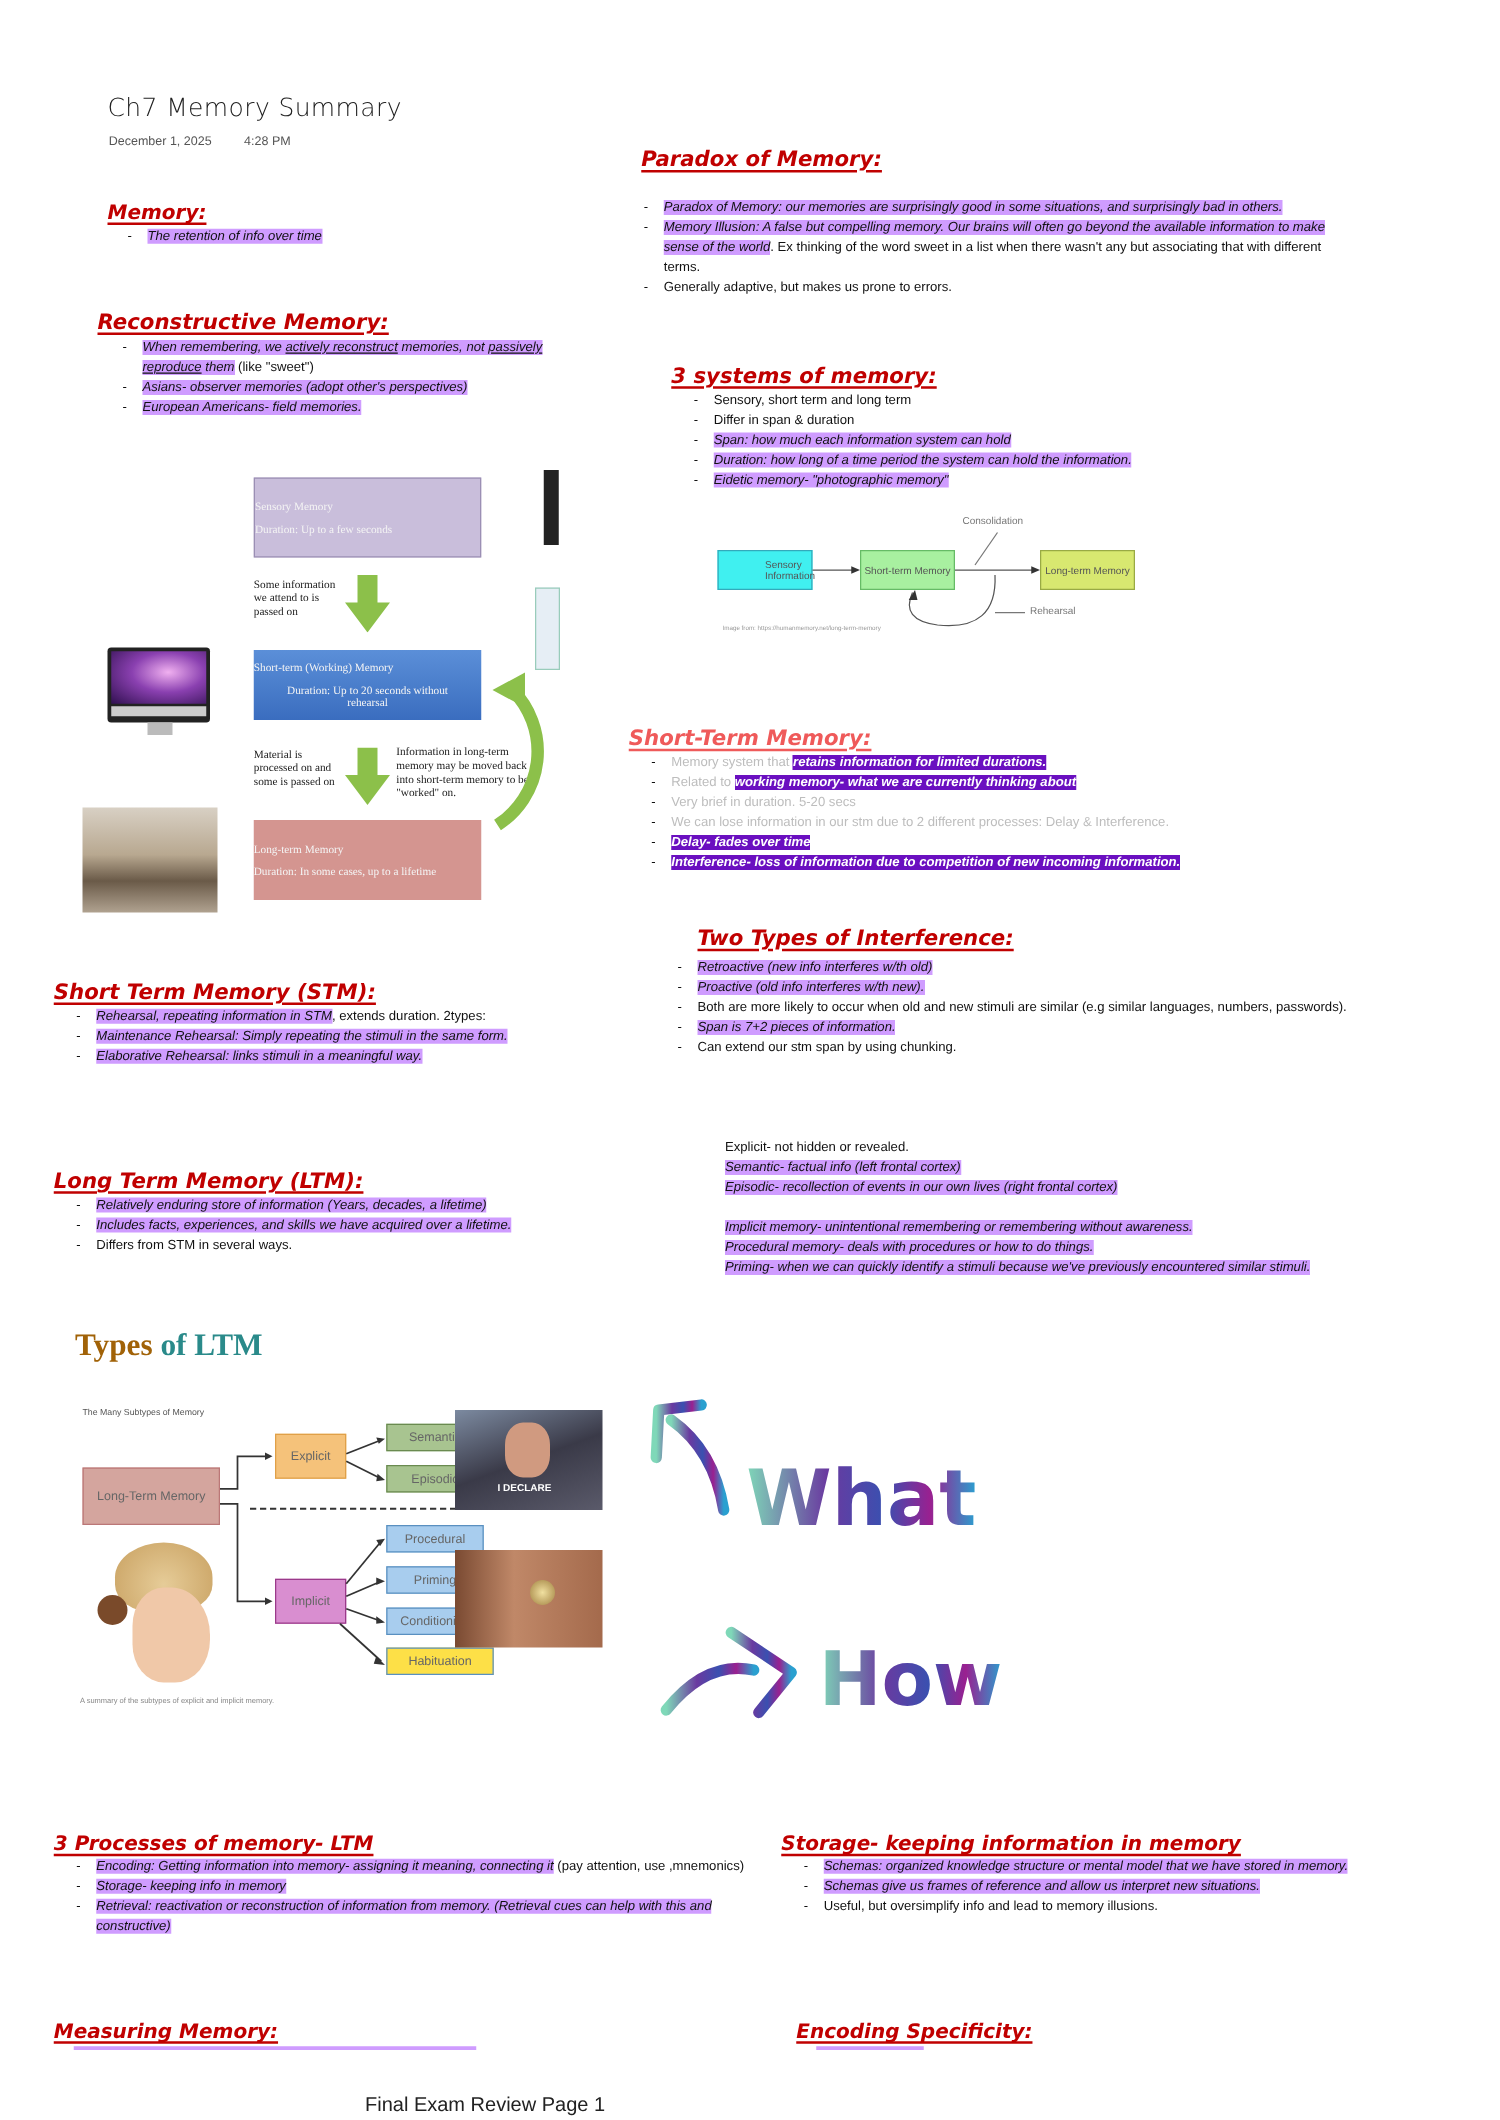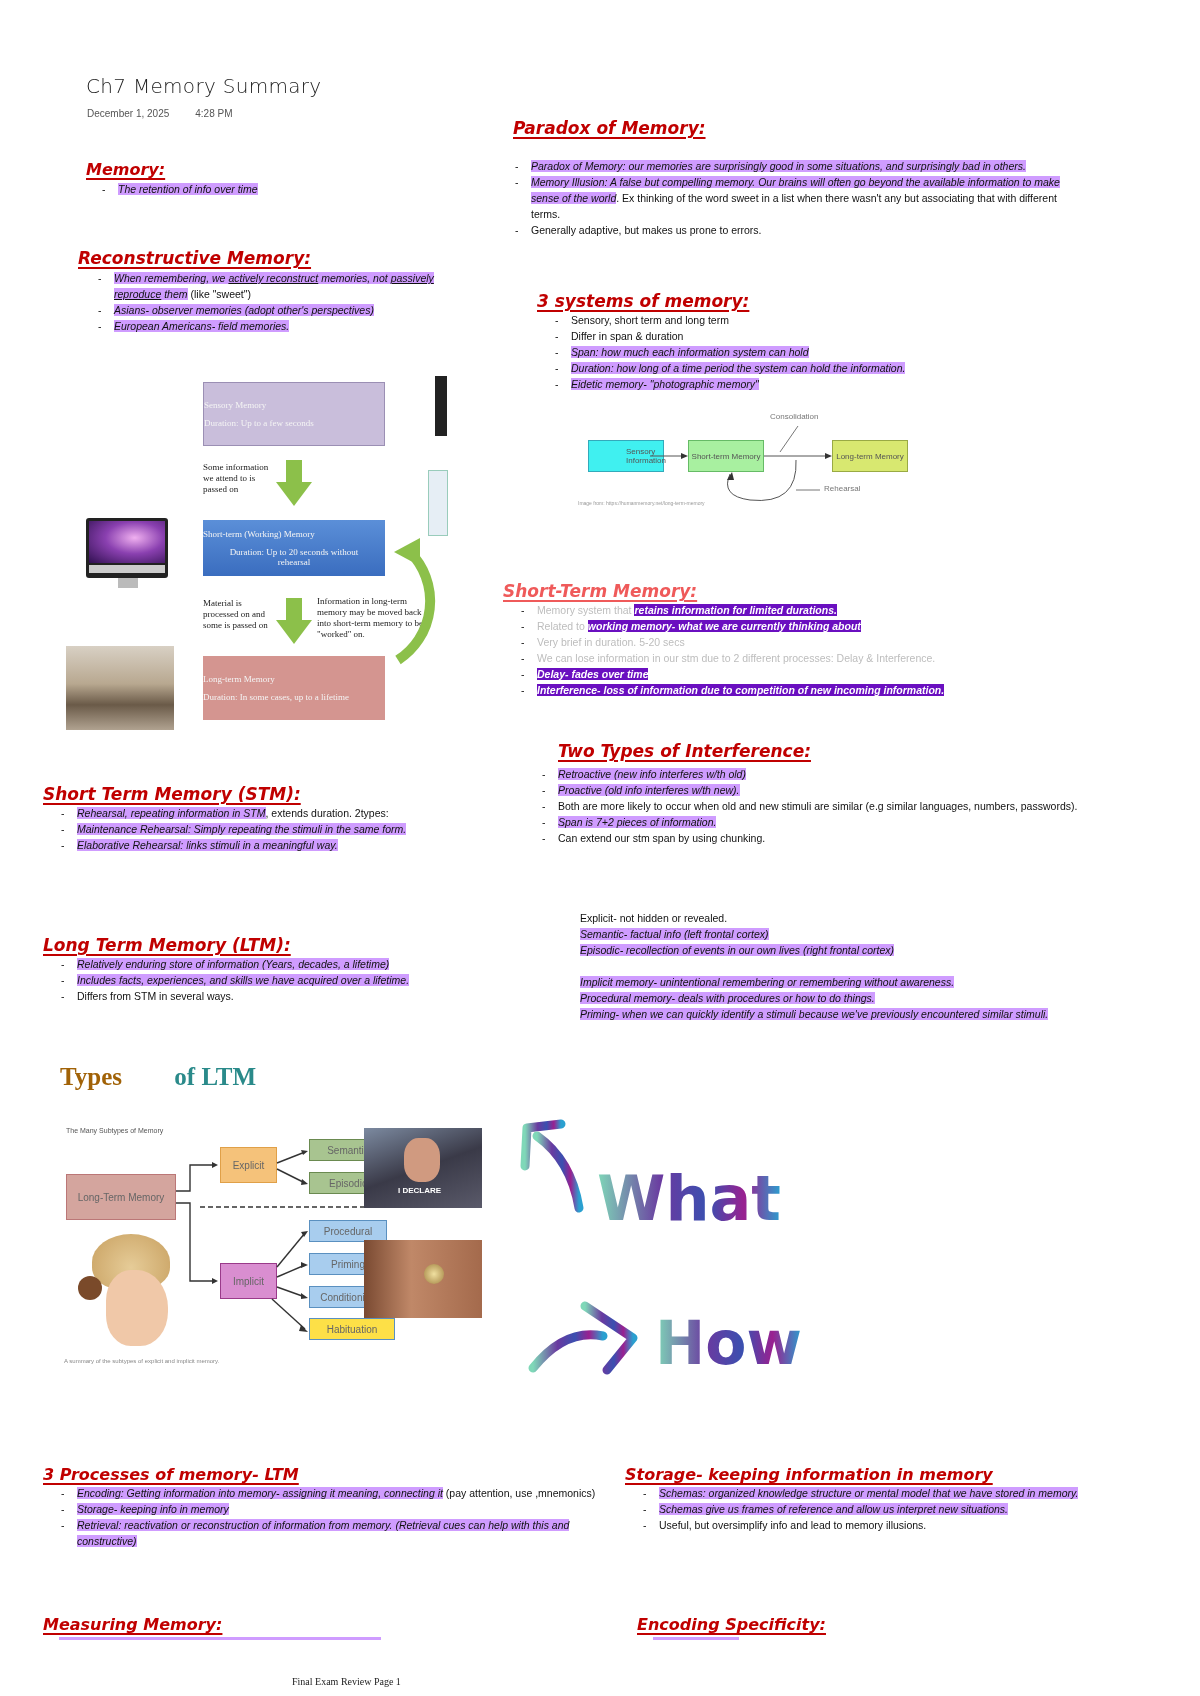--- a/index.html
+++ b/index.html
@@ -18,21 +18,21 @@
   ul.b li::before { content: "-"; position: absolute; left: 4px; top: 0; color: #111; }
   .hl { background: #cf9cff; font-style: italic; }
   .hl-dark { background: #6a0fc0; color: #fff; font-style: italic; font-weight: bold; }
   .faint { color: #bdbdbd; }
   .u { text-decoration: underline; }
   .plain-lines p { font-size: 10.5px; line-height: 16px; white-space: nowrap; }
   .box { position: absolute; display: flex; flex-direction: column; align-items: flex-start; justify-content: center; text-align: center; font-family: "Liberation Serif", serif; font-size: 9px; color: #f4f4f4; }
   .lbl { position: absolute; font-family: "Liberation Serif", serif; font-size: 9px; line-height: 11px; color: #222; }
   .arrow-down { position: absolute; width: 36px; height: 46px; }
   .fbox { position: absolute; border: 1.5px solid; display: flex; align-items: center; justify-content: center; font-size: 10px; color: #555; }
-  .footer { font-family: Liberation Serif, serif; font-size: 10px; color: #222; }
+  .footer { font-family: Liberation Sans, sans-serif; font-size: 16px; color: #222; }
 </style>
 </head>
 <body>
 
 <div class="abs page-title" style="left:86px;top:74px;">Ch7 Memory Summary</div>
 <div class="abs page-meta" style="left:87px;top:108px;">
   <span>December 1, 2025</span><span>4:28 PM</span>
 </div>
 
 <div class="abs" style="left:86px;top:160px;">
@@ -105,21 +105,21 @@
   <ul class="b" style="margin-left:14px;margin-top:1px;">
     <li><span>Sensory, short term and long term</span></li>
     <li><span>Differ in span &amp; duration</span></li>
     <li><span class="hl">Span: how much each information system can hold</span></li>
     <li><span class="hl">Duration: how long of a time period the system can hold the information.</span></li>
     <li><span class="hl">Eidetic memory- "photographic memory"</span></li>
   </ul>
 </div>
 
 <div class="abs" style="left:570px;top:410px;width:360px;height:100px;">
-  <div class="fbox" style="left:18px;top:30px;width:76px;height:32px;background:#40f0f0;border-color:#3ab;font-size:8px;padding-left:40px;">Sensory Information</div>
+  <div class="fbox" style="left:4px;top:30px;width:76px;height:32px;background:#40f0f0;border-color:#3ab;font-size:8px;padding-left:40px;">Sensory Information</div>
   <div class="fbox" style="left:118px;top:30px;width:76px;height:32px;background:#a8f0a0;border-color:#6b6;font-size:8px;">Short-term Memory</div>
   <div class="fbox" style="left:262px;top:30px;width:76px;height:32px;background:#d8e870;border-color:#9a4;font-size:8px;">Long-term Memory</div>
   <svg class="abs" style="left:0;top:0;" width="360" height="100" viewBox="0 0 360 100">
     <line x1="80" y1="46" x2="114" y2="46" stroke="#555" stroke-width="1"></line>
     <polygon points="118,46 111,43 111,49" fill="#333"></polygon>
     <line x1="194" y1="46" x2="258" y2="46" stroke="#555" stroke-width="1"></line>
     <polygon points="262,46 255,43 255,49" fill="#333"></polygon>
     <line x1="210" y1="42" x2="228" y2="16" stroke="#777" stroke-width="1"></line>
     <path d="M226,50 Q228,95 180,90 Q150,86 160,64" stroke="#555" stroke-width="1" fill="none"></path>
     <polygon points="162,62 157,70 164,70" fill="#333"></polygon>
@@ -177,21 +177,21 @@
   <p>Explicit- not hidden or revealed.</p>
   <p><span class="hl">Semantic- factual info (left frontal cortex)</span></p>
   <p><span class="hl">Episodic- recollection of events in our own lives (right frontal cortex)</span></p>
   <p style="height:16px;"></p>
   <p><span class="hl">Implicit memory- unintentional remembering or remembering without awareness.</span></p>
   <p><span class="hl">Procedural memory- deals with procedures or how to do things.</span></p>
   <p><span class="hl">Priming- when we can quickly identify a stimuli because we've previously encountered similar stimuli.</span></p>
 </div>
 
 <div class="abs" style="left:50px;top:1055px;width:470px;height:330px;">
-  <div class="abs" style="left:10px;top:8px;font-family:'Liberation Serif',serif;font-weight:bold;font-size:25px;white-space:nowrap;"><span style="color:#a16207;">Types </span><span style="color:#2a8a8a;margin-left:46px;">of LTM</span></div>
+  <div class="abs" style="left:10px;top:8px;font-family:'Liberation Serif',serif;font-weight:bold;font-size:25px;white-space:nowrap;"><span style="color:#a16207;">Types </span><span style="color:#2a8a8a;">of LTM</span></div>
   <div class="abs" style="left:16px;top:72px;font-size:7px;color:#555;">The Many Subtypes of Memory</div>
   <div class="fbox" style="left:16px;top:119px;width:110px;height:46px;background:#d4a59e;border-color:#b77;color:#666;">Long-Term Memory</div>
   <div class="fbox" style="left:170px;top:92px;width:57px;height:36px;background:#f5c27a;border-color:#e0a048;color:#666;">Explicit</div>
   <div class="fbox" style="left:170px;top:208px;width:57px;height:36px;background:#d98ed0;border-color:#9a3a8a;color:#666;">Implicit</div>
   <div class="fbox" style="left:259px;top:84px;width:78px;height:22px;background:#a8c490;border-color:#6a8a50;color:#666;">Semantic</div>
   <div class="fbox" style="left:259px;top:117px;width:78px;height:22px;background:#a8c490;border-color:#6a8a50;color:#666;">Episodic</div>
   <div class="fbox" style="left:259px;top:165px;width:78px;height:22px;background:#a8cdee;border-color:#5a90c0;color:#666;">Procedural</div>
   <div class="fbox" style="left:259px;top:198px;width:78px;height:22px;background:#a8cdee;border-color:#5a90c0;color:#666;">Priming</div>
   <div class="fbox" style="left:259px;top:231px;width:78px;height:22px;background:#a8cdee;border-color:#5a90c0;color:#666;">Conditioning</div>
   <div class="fbox" style="left:259px;top:263px;width:86px;height:22px;background:#fde047;border-color:#5a90c0;color:#666;">Habituation</div>

